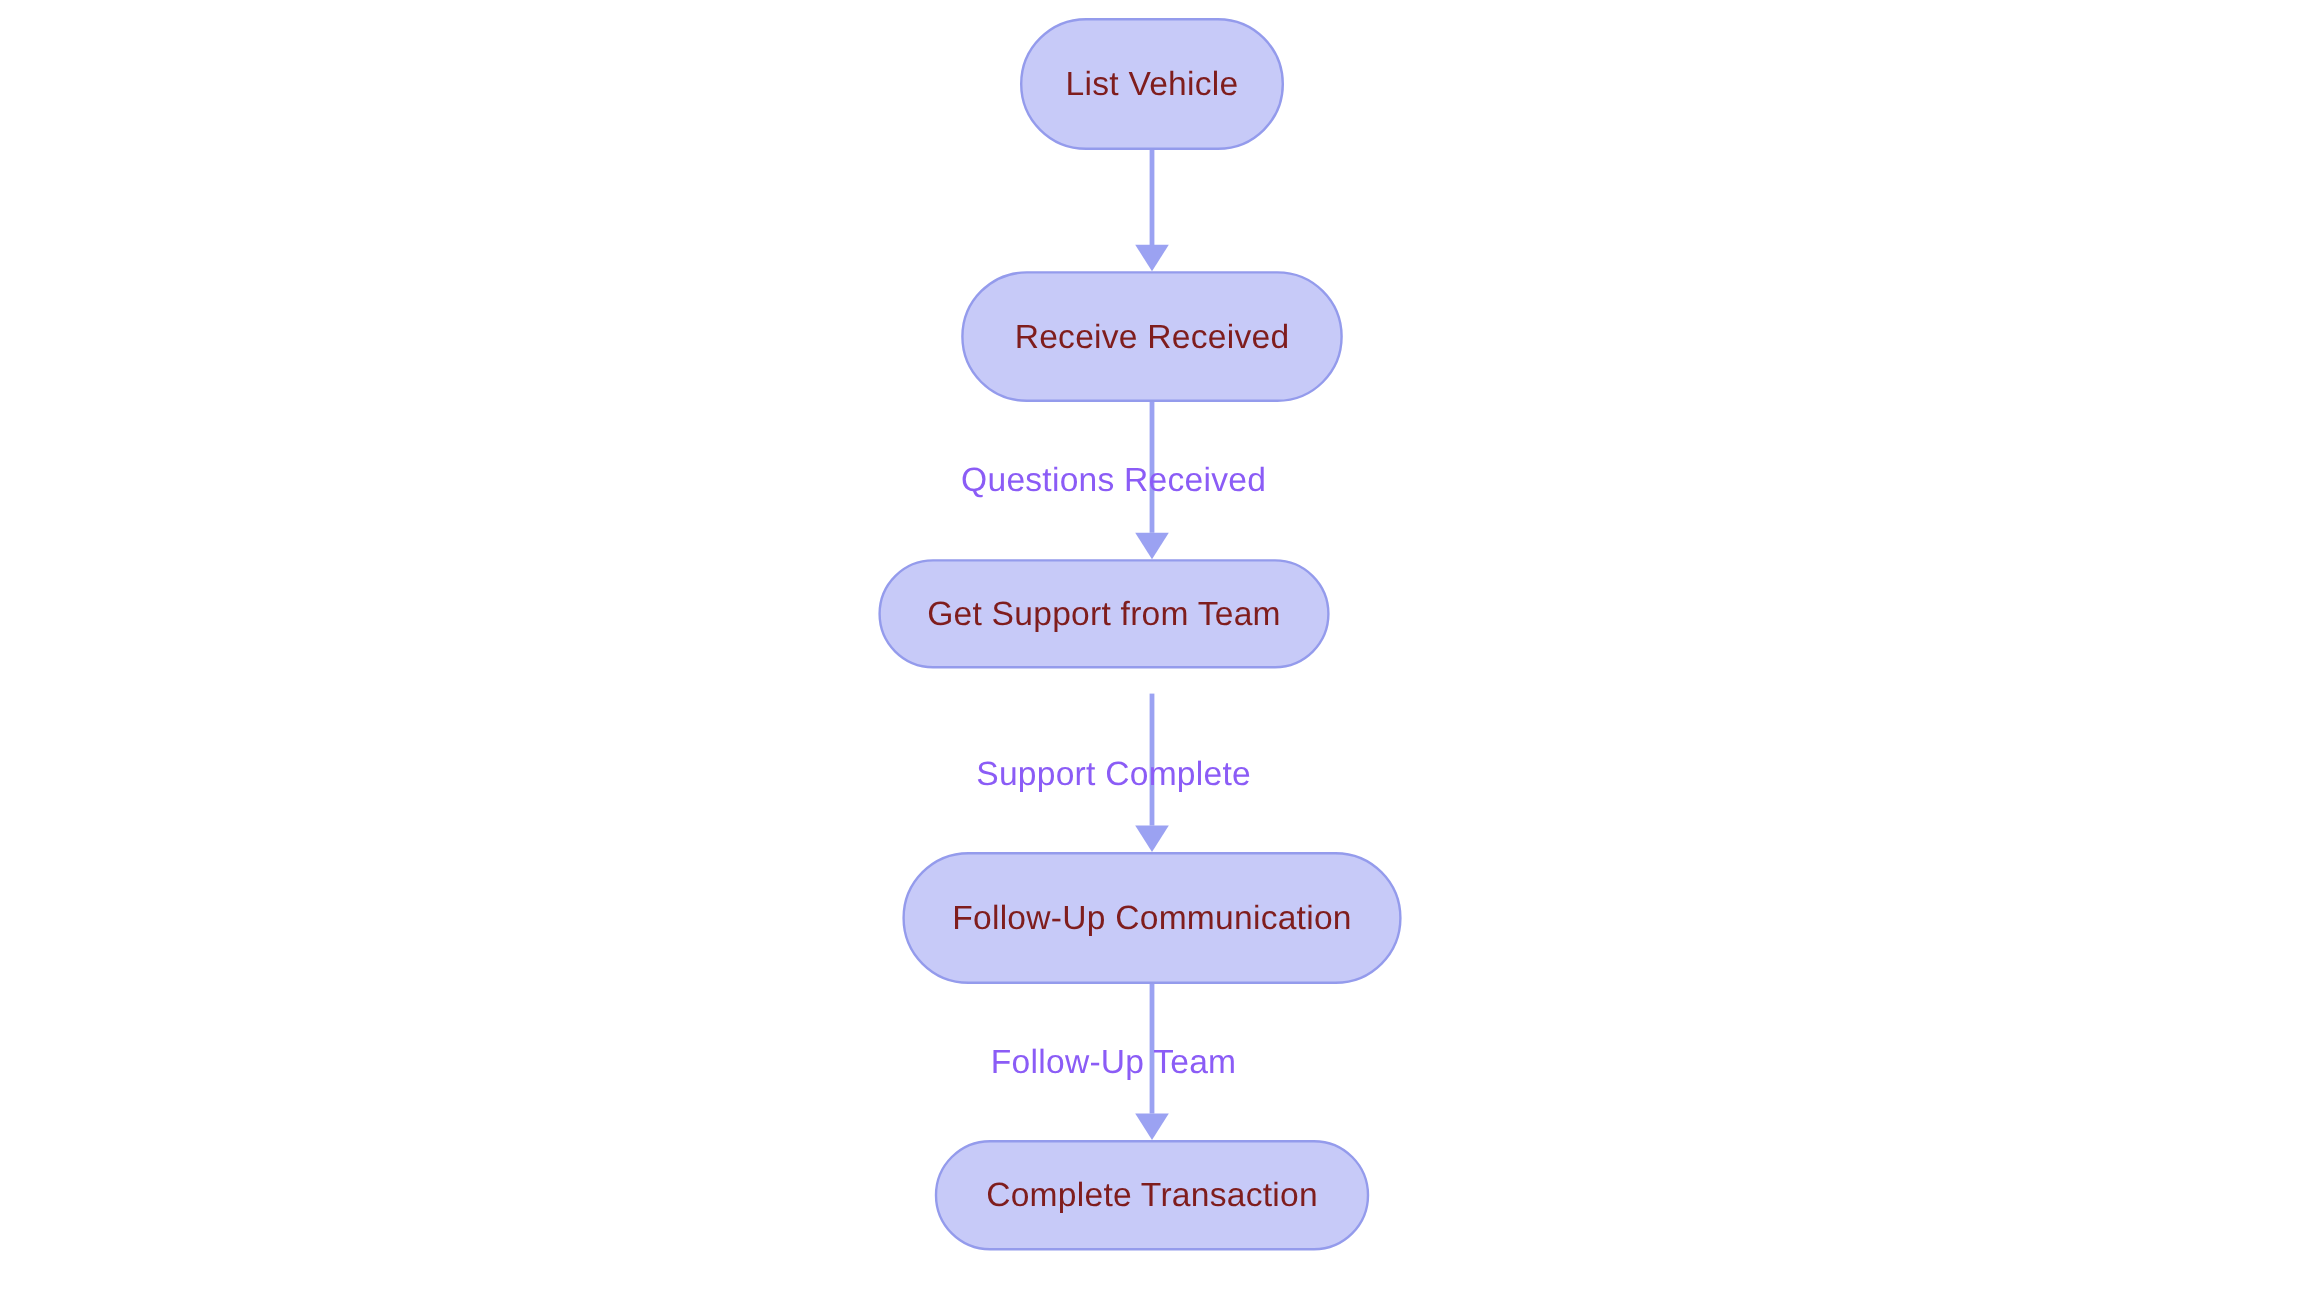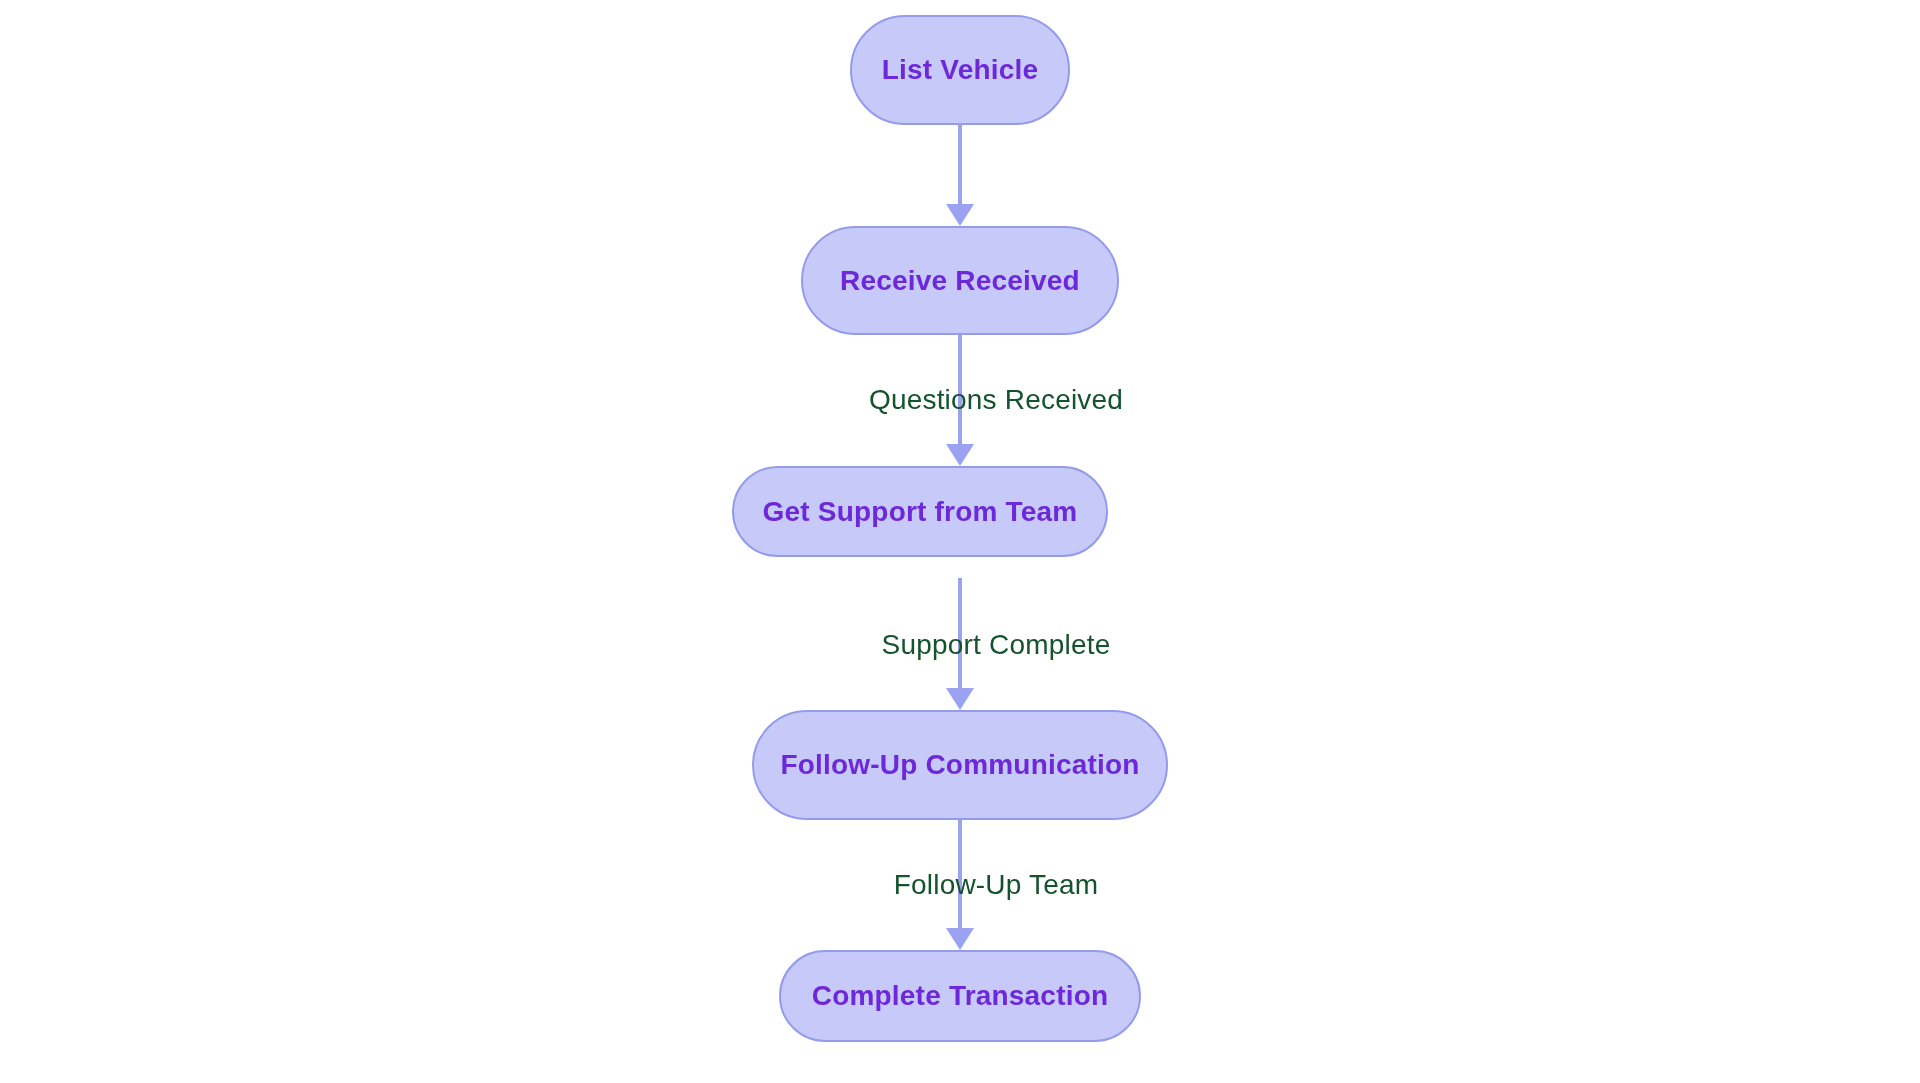--- a/index.html
+++ b/index.html
@@ -17,25 +17,24 @@
   }
   .node {
     position: absolute;
     display: flex;
     align-items: center;
     justify-content: center;
     background: #c7caf8;
     border: 2px solid #949bec;
     border-radius: 55px;
     box-sizing: border-box;
-    color: #6d28d9;
+    color: #7f1d1d;
     font-size: 28px;
     letter-spacing: 0.2px;
     z-index: 3;
-    font-weight: bold;
   }
   .node span { white-space: nowrap; }
   .edge-line {
     position: absolute;
     left: 958px;
     width: 4px;
     background: #9ba2f2;
     z-index: 1;
   }
   .arrowhead {
@@ -43,23 +42,23 @@
     left: 946px;
     width: 0;
     height: 0;
     border-left: 14px solid transparent;
     border-right: 14px solid transparent;
     border-top: 22px solid #9ba2f2;
     z-index: 1;
   }
   .edge-label {
     position: absolute;
-    left: 996px;
+    left: 928px;
     transform: translate(-50%, -50%);
-    color: #14532d;
+    color: #8b5cf6;
     font-size: 28px;
     letter-spacing: 0.2px;
     white-space: nowrap;
     z-index: 2;
   }
 </style>
 </head>
 <body>
 
 <div class="canvas">

